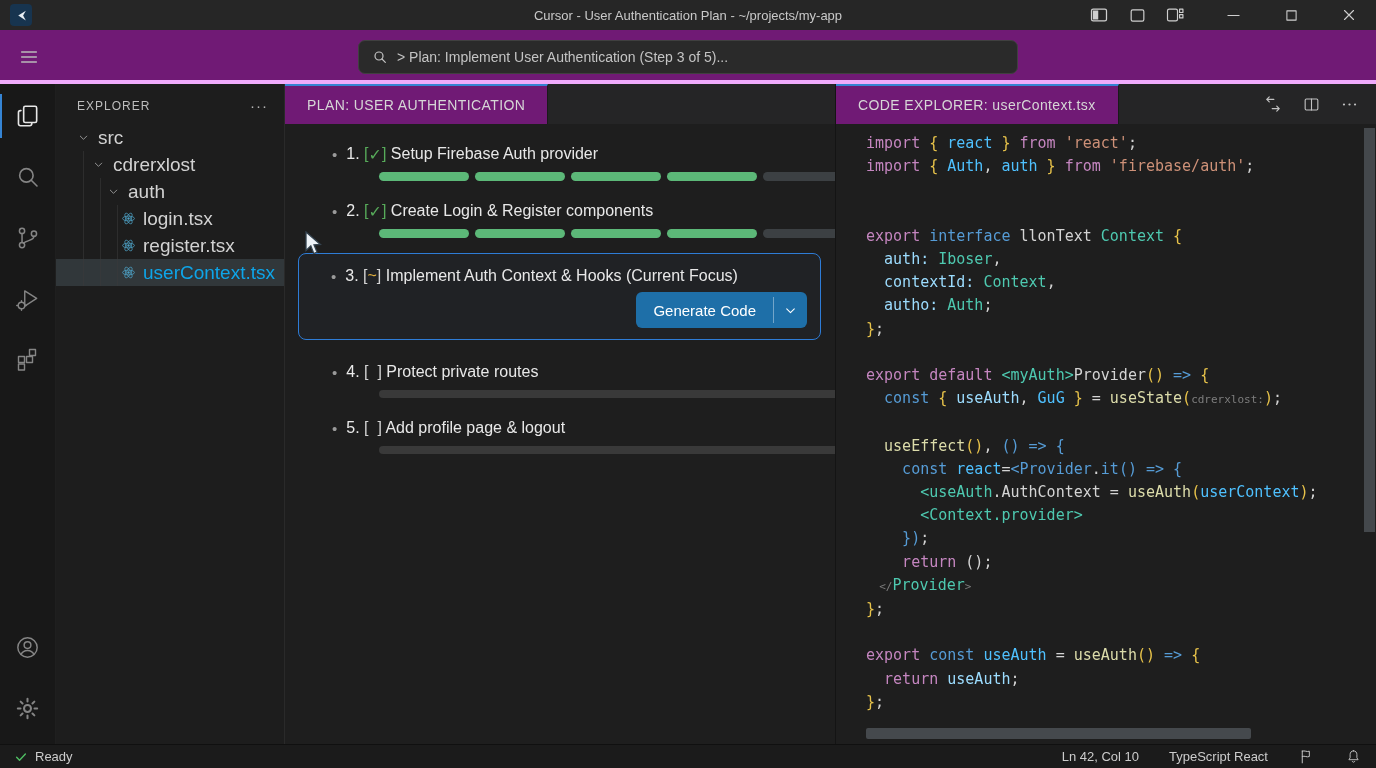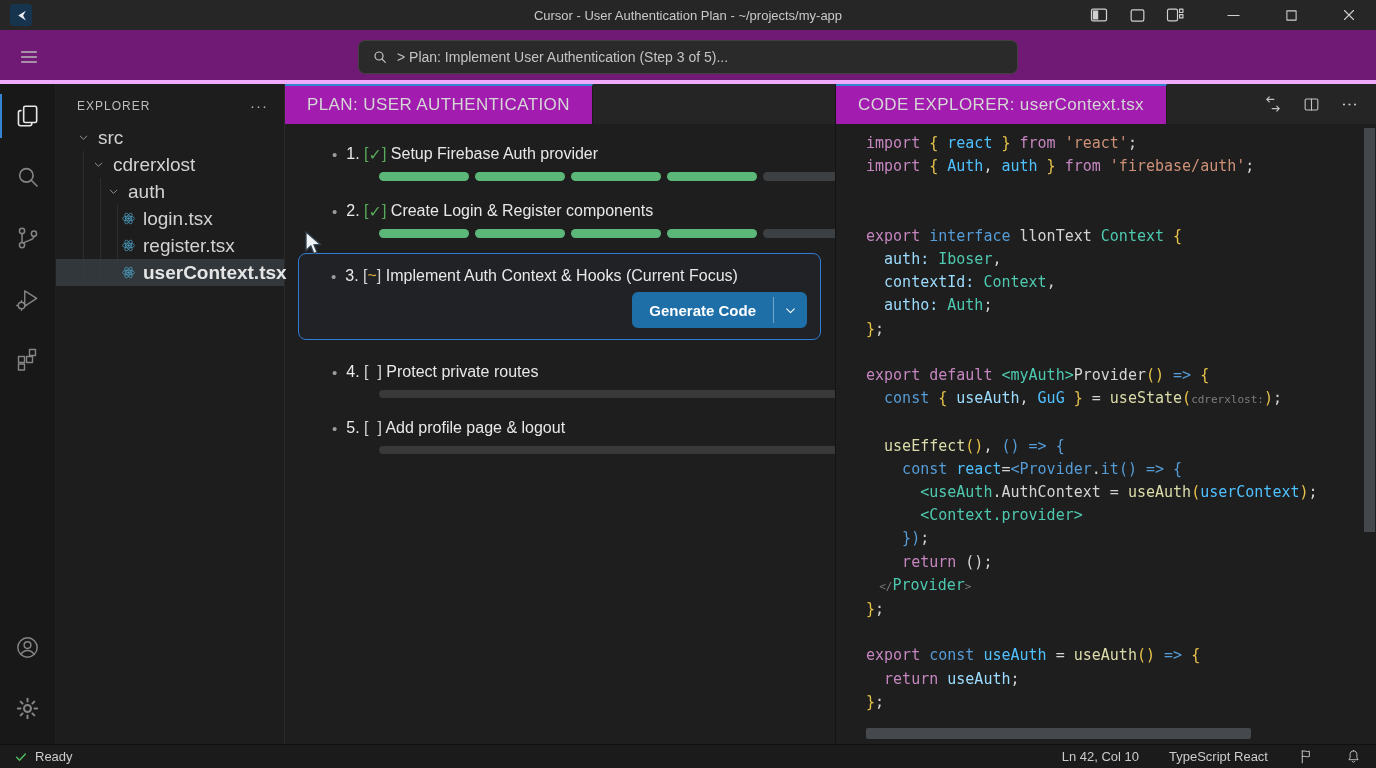--- a/index.html
+++ b/index.html
@@ -31,47 +31,47 @@
   .ab-indicator { position:absolute; left:0; top:10px; width:2px; height:44px; background:#3584d4; }
   .ab-spacer { flex:1; }
   
   .sidebar { width:229px; background:#1d1d1d; border-right:1px solid #2a2a2a; }
   .sb-header { display:flex; align-items:center; justify-content:space-between; padding:13px 16px 10px 21px; }
   .sb-title { font-size:12px; letter-spacing:1px; color:#bdbdbd; }
   .sb-more { color:#b5b5b5; font-size:15px; letter-spacing:1px; }
   .tree { position:relative; font-size:19px; color:#d2d2d2; }
   .tree-guide { position:absolute; width:1px; background:#3a3a3a; opacity:.55; }
   .tree-row { height:27px; display:flex; align-items:center; gap:7px; white-space:nowrap; }
-  .tree-row.selected { background:#31373a; color:#e5e5e5;font-weight:bold; }
+  .tree-row.selected { background:#31373a; color:#0ea5e9; }
   .tree-ic { display:flex; align-items:center; justify-content:center; width:15px; }
   
   .tabstrip { height:40px; background:#252526; display:flex; align-items:stretch; flex:none; }
-  .tab { display:flex; align-items:center; padding:0 22px; font-size:17px; letter-spacing:.4px;
-    color:#d6d6d6; background:#a21caf; border-top:2px solid #3584d4; border-right:1px solid #1a1a1a; }
+  .tab { display:flex; align-items:center; padding:0 22px; font-size:14px; letter-spacing:.4px;
+    color:#d6d6d6; background:#701a75; border-top:2px solid #3584d4; border-right:1px solid #1a1a1a; }
   .tab-actions { margin-left:auto; display:flex; align-items:center; gap:19px; padding-right:17px; color:#c2c2c2; }
   
   .plan-panel { width:550px; background:#1e1e1e; display:flex; flex-direction:column; }
   .plan-content { padding:15px 14px 0 13px; }
   .plan-row { display:flex; align-items:center; height:30px; font-size:16px; color:#e8e8e8; white-space:pre; }
   .plan-item { padding-left:34px; }
   .bullet { color:#9a9a9a; font-size:15px; margin-right:9px; }
   .num { color:#eaeaea; }
   .chk-b { color:#d4d4d4; }
   .chk-b.done, .chk-m.done { color:#57ab5a; }
   .chk-m.current { color:#dfae3e; }
   .plan-label { color:#e8e8e8; }
   .progress { margin:3px 0 15px 47px; width:470px; height:9px; display:flex; gap:6px; }
   .seg { height:9px; border-radius:5px; background:#5cb878; }
   .seg-rest { flex:1; height:9px; border-radius:5px; background:#3c4043; }
   .bar-empty { margin:3px 0 15px 47px; width:470px; height:8px; border-radius:5px; background:#393939; }
   .focus-box { border:1.5px solid #2e7cd6; border-radius:8px; margin:4px 0 17px 0; padding:7px 13px 11px 13px; background:#202225; }
   .focus-row { padding-left:19px; }
   .focus-actions { display:flex; justify-content:flex-end; margin-top:1px; }
   .gen-btn { display:flex; align-items:stretch; background:#1e6fa8; border-radius:6px; overflow:hidden; height:36px; }
-  .gen-main { display:flex; align-items:center; padding:0 17px; color:#fff; font-size:15px; font-weight:700; }
+  .gen-main { display:flex; align-items:center; padding:0 17px; color:#fff; font-size:15px; font-weight:400; }
   .gen-divider { width:1px; background:rgba(255,255,255,.38); margin:5px 0; }
   .gen-chevron { width:33px; display:flex; align-items:center; justify-content:center; color:#fff; }
   
   .code-panel { width:541px; background:#1e1e1e; border-left:1px solid #141414; display:flex; flex-direction:column; position:relative; }
   .code-area { flex:1; padding:8px 0 0 30px; font-family:"DejaVu Sans Mono", monospace; font-size:15px; line-height:23.2px; white-space:pre; overflow:hidden; position:relative; }
   .code-line { min-height:23.2px; }
   .tok-mag{color:#c586c0} .tok-blu{color:#569cd6} .tok-cyan{color:#4fc1ff}
   .tok-teal{color:#4ec9b0} .tok-yel{color:#e8c34a} .tok-fn{color:#dcdcaa}
   .tok-str{color:#ce9178} .tok-wht{color:#d4d4d4} .tok-prop{color:#9cdcfe}
   .tok-gry{color:#7d7d7d; font-size:11px;}

